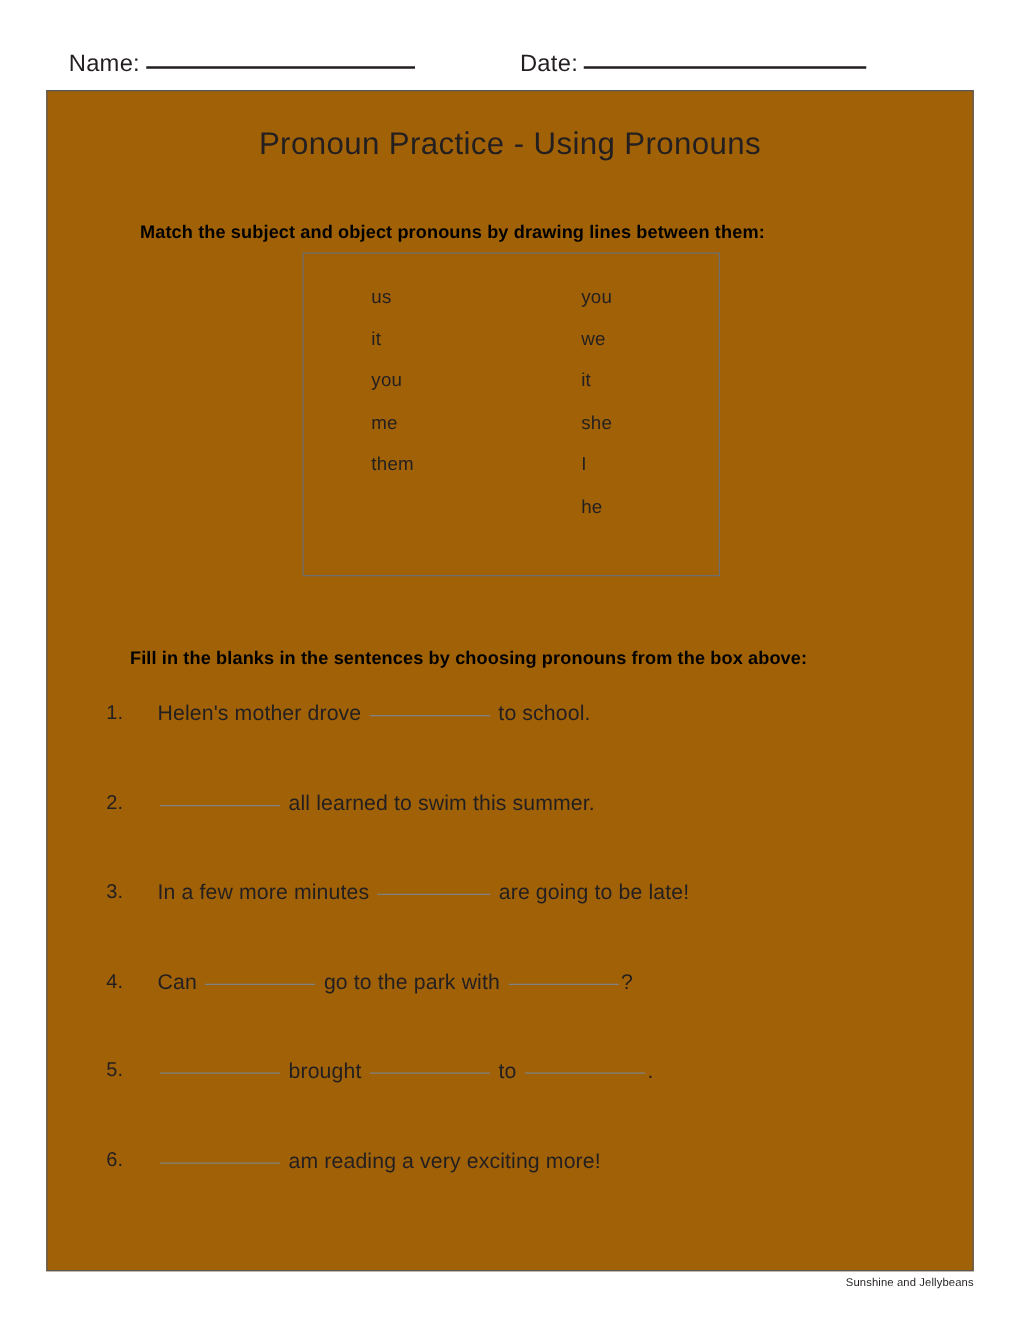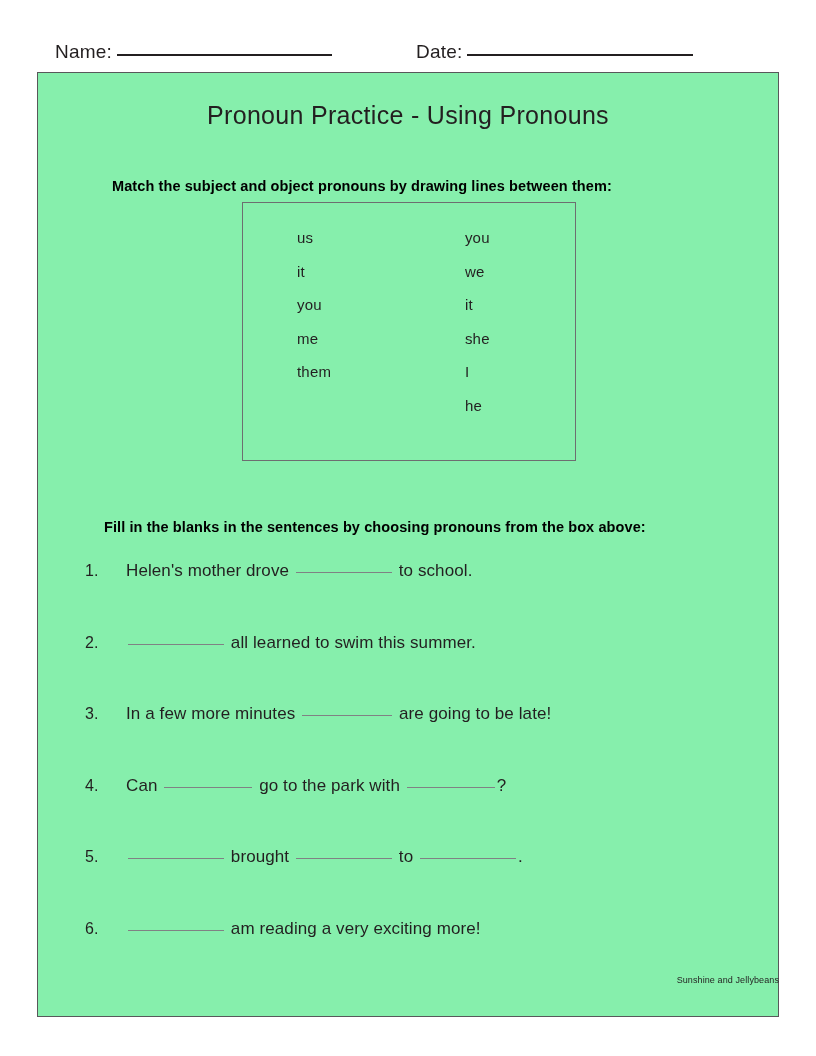--- a/index.html
+++ b/index.html
@@ -49,21 +49,21 @@
 
   
   .page-frame {
     position: absolute;
     left: 37px;
     top: 72px;
     width: 742px;
     height: 945px;
     border: 1px solid #58585a;
     box-sizing: border-box;
-    background: #86efac;
+    background: #a16207;
   }
 
   
   .worksheet-title {
     position: absolute;
     top: 28px;
     left: 0;
     width: 100%;
     text-align: center;
     font-size: 25px;
@@ -148,21 +148,21 @@
     top: -3px;
     margin: 0 2px;
   }
   .blank-w1 { width: 96px; }
   .blank-w2 { width: 90px; }
   .blank-w3 { width: 88px; }
 
   
   .footer-credit {
     position: absolute;
-    top: 975px;
+    top: 1021px;
     left: 0;
     width: 779px;
     text-align: right;
     font-size: 9px;
     color: #231f20;
     letter-spacing: .1px;
   }
 </style>
 </head>
 <body>

